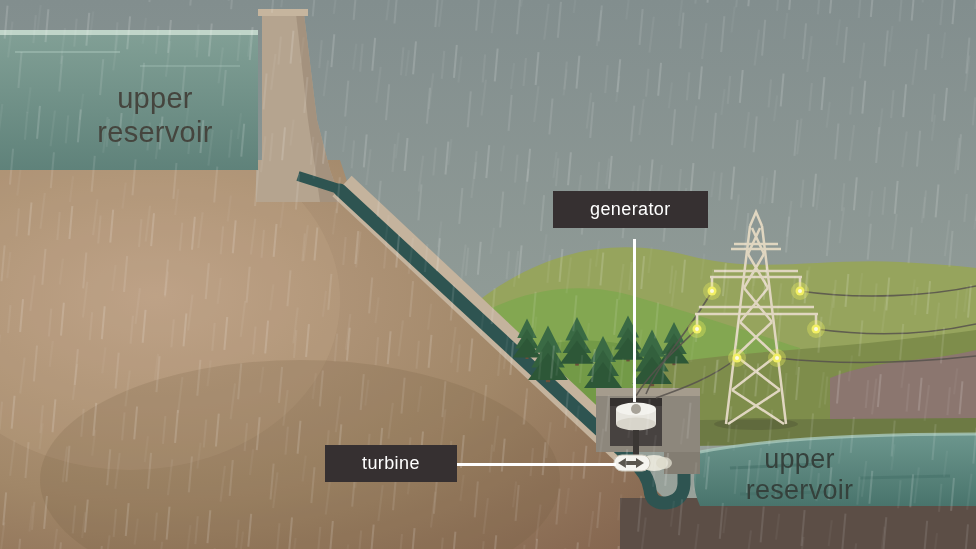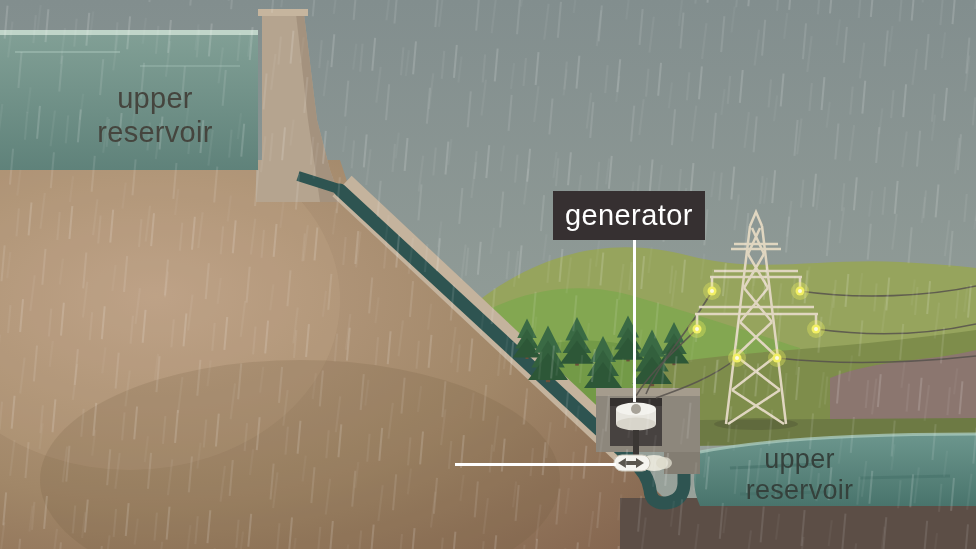--- a/index.html
+++ b/index.html
@@ -15,21 +15,21 @@
     font-weight:400;pointer-events:none;
   }
   .plain-label.upper{left:30px;top:82px;width:250px;font-size:29px;color:var(--upper-label-text,#45453e);}
   .plain-label.lower{left:692px;top:444px;width:215px;font-size:27px;color:var(--lower-label-text,#35413c);}
   .leader{position:absolute;z-index:2;background:var(--leader-line,#ffffff);}
   .leader.v{left:633px;top:239px;width:3px;height:163px;}
   .leader.h{left:455px;top:463px;width:161px;height:3px;}
   .label-box{
     position:absolute;z-index:3;
     background:var(--label-box-bg,#363031);color:var(--label-box-text,#ffffff);
-    font-size:29px;padding:8px 12px;letter-spacing:.4px;
+    font-size:18px;padding:8px 37px;letter-spacing:.4px;
   }
   .label-box.generator{left:553px;top:191px;}
   .label-box.turbine{left:325px;top:445px;}
 </style>
 </head>
 <body>
 
 <div class="stage">
 
   <svg width="976" height="549" viewBox="0 0 976 549">
@@ -243,14 +243,17 @@
 reservoir</div>
   <div class="plain-label lower">upper
 reservoir</div>
 
   <div class="leader v"></div>
   <div class="leader h"></div>
 
   <div class="label-box generator">
     <span>generator</span>
   </div>
+  <div class="label-box turbine">
+    <span>turbine</span>
+  </div>
 
 </div>
 
 </body></html>

